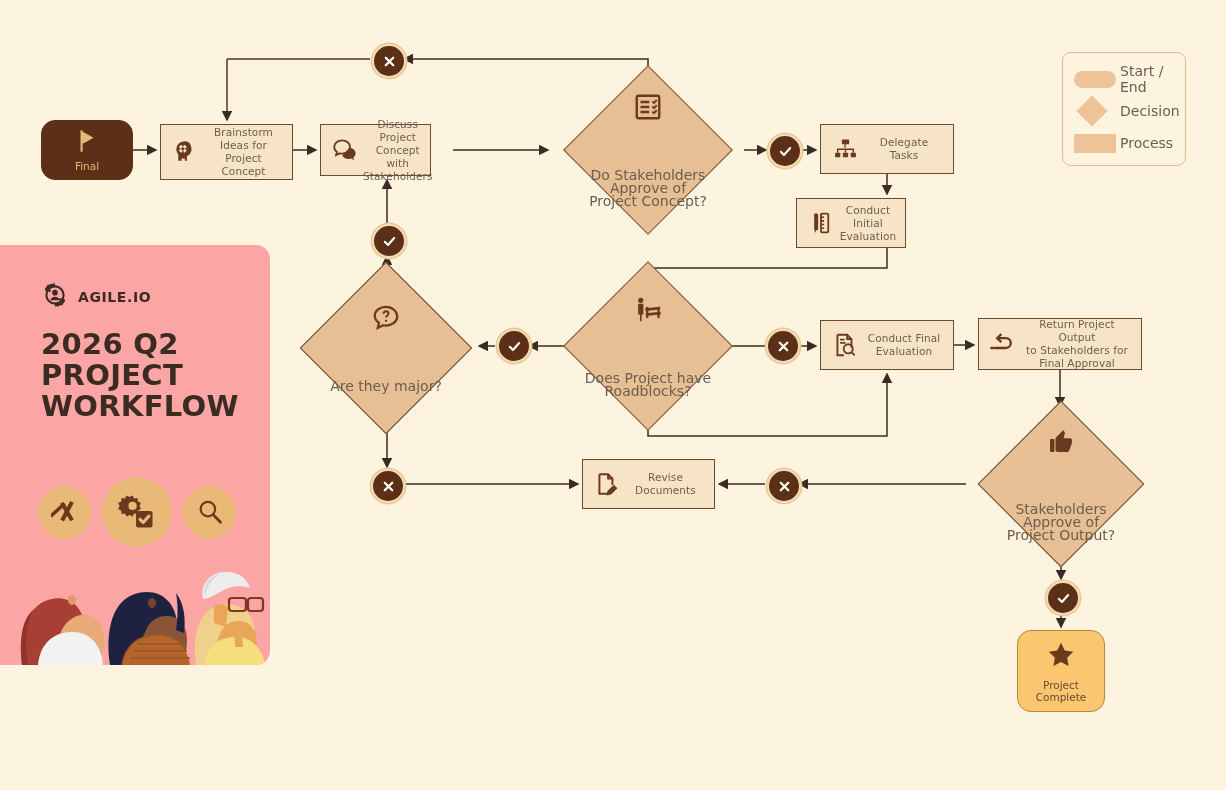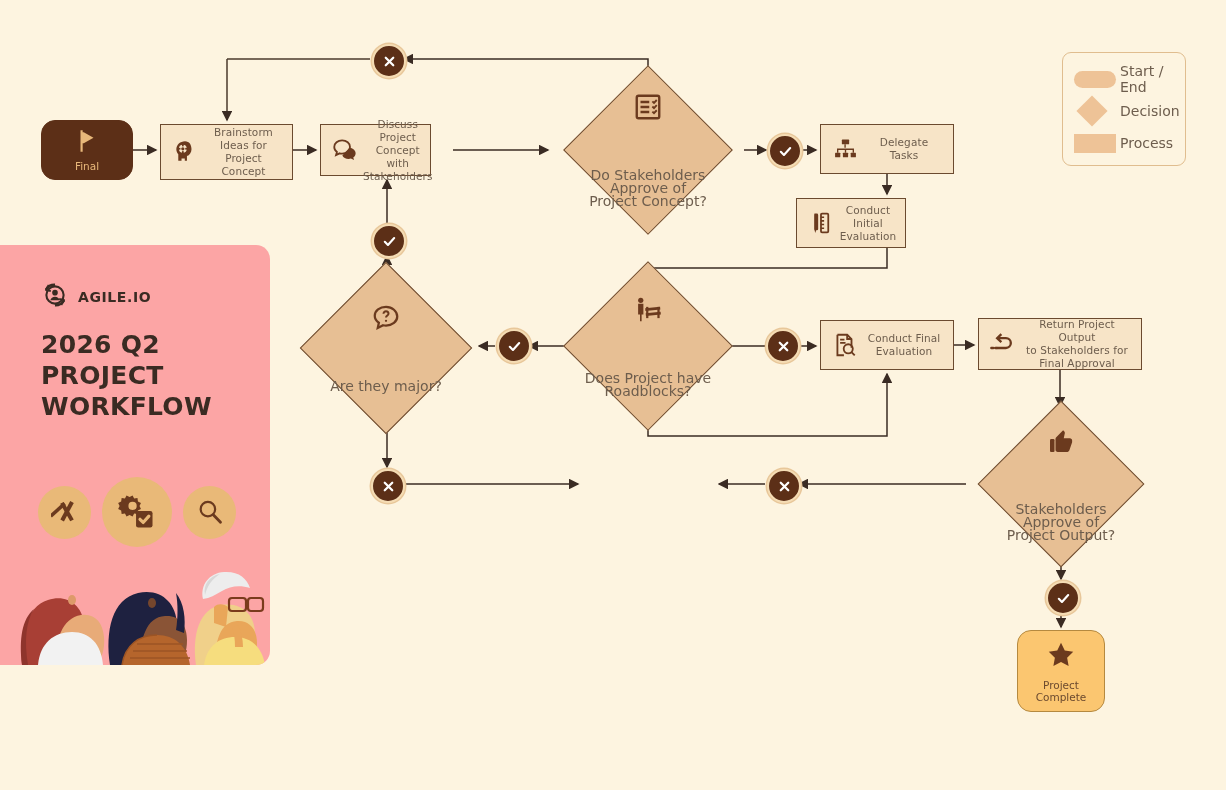--- a/index.html
+++ b/index.html
@@ -84,21 +84,21 @@
   
   #card{
     position:absolute;left:0px;top:245px;width:270px;height:420px;
     background:#fca5a5;border-radius:0 14px 14px 0;
     overflow:hidden;
   }
   #brandrow{display:flex;align-items:center;gap:9px;padding:36px 0 0 41px;}
   #brandname{font-size:14px;font-weight:bold;color:#3a2b23;letter-spacing:.6px;}
   #cardtitle{
     padding:16px 0 0 41px;
-    font-size:25px;font-weight:bold;line-height:31px;
+    font-size:29px;font-weight:bold;line-height:31px;
     color:#3a2b23;letter-spacing:.3px;
   }
   #iconrow{position:absolute;left:38px;top:232px;display:flex;align-items:center;gap:11px;}
   .circ{border-radius:50%;background:#e9b978;display:flex;align-items:center;justify-content:center;}
   .c-sm{width:53px;height:53px;}
   .c-lg{width:70px;height:70px;}
   #people{position:absolute;left:0;bottom:0;width:270px;height:120px;overflow:hidden;}
 </style>
 </head>
 <body>
@@ -266,20 +266,31 @@
     <span class="ico">
       <svg width="28" height="28" viewBox="0 0 24 24" fill="none" stroke="#6b3a1e" stroke-width="2">
         <path d="M8 7h6.5a4.2 4.2 0 1 1 0 8.4H6.5"></path>
         <path d="M10.6 3.6L7 7l3.6 3.4"></path>
         <path d="M2 15.4h4.5" stroke-dasharray="1.6 1.8" stroke-linecap="round"></path>
       </svg>
     </span>
     <span class="lbl">Return Project Output<br>to Stakeholders for<br>Final Approval</span>
   </div>
 
+  <div class="node proc" style="left:582px;top:459px;width:133px;height:50px;">
+    <span class="ico">
+      <svg width="26" height="26" viewBox="0 0 24 24" fill="none" stroke="#6b3a1e" stroke-width="1.8">
+        <path d="M5 3h8l4 4v6"></path>
+          <path d="M5 3v18h8"></path>
+        <path d="M13 3v4h4"></path>
+        <path d="M18.3 13.6l2.3 2.3-5.2 5.1-2.9.6.6-2.9z" fill="#6b3a1e" stroke-width="1.4"></path>
+      </svg>
+    </span>
+    <span class="lbl">Revise<br>Documents</span>
+  </div>
 
   <div class="dia" style="left:966px;top:410px;width:190px;height:148px;">
     <div class="shape" style="inset:15px 36px;"></div>
     <div class="inner">
       <span class="ico">
         <svg width="30" height="30" viewBox="0 0 24 24" fill="#6b3a1e">
           <path d="M9.4 20.8h7.2c1 0 1.8-.6 2.1-1.5l2-5.7c.1-.3.2-.6.2-.9v-1.1c0-1-.8-1.8-1.8-1.8h-4.9l.8-3.9.1-.4c0-.4-.2-.8-.4-1.1l-1-1-5.5 5.6c-.4.4-.6.9-.6 1.4v8.6c0 1 .8 1.8 1.8 1.8z"></path>
           <rect x="3.2" y="10.4" width="3.6" height="10.4" rx=".9"></rect>
         </svg>
       </span>

